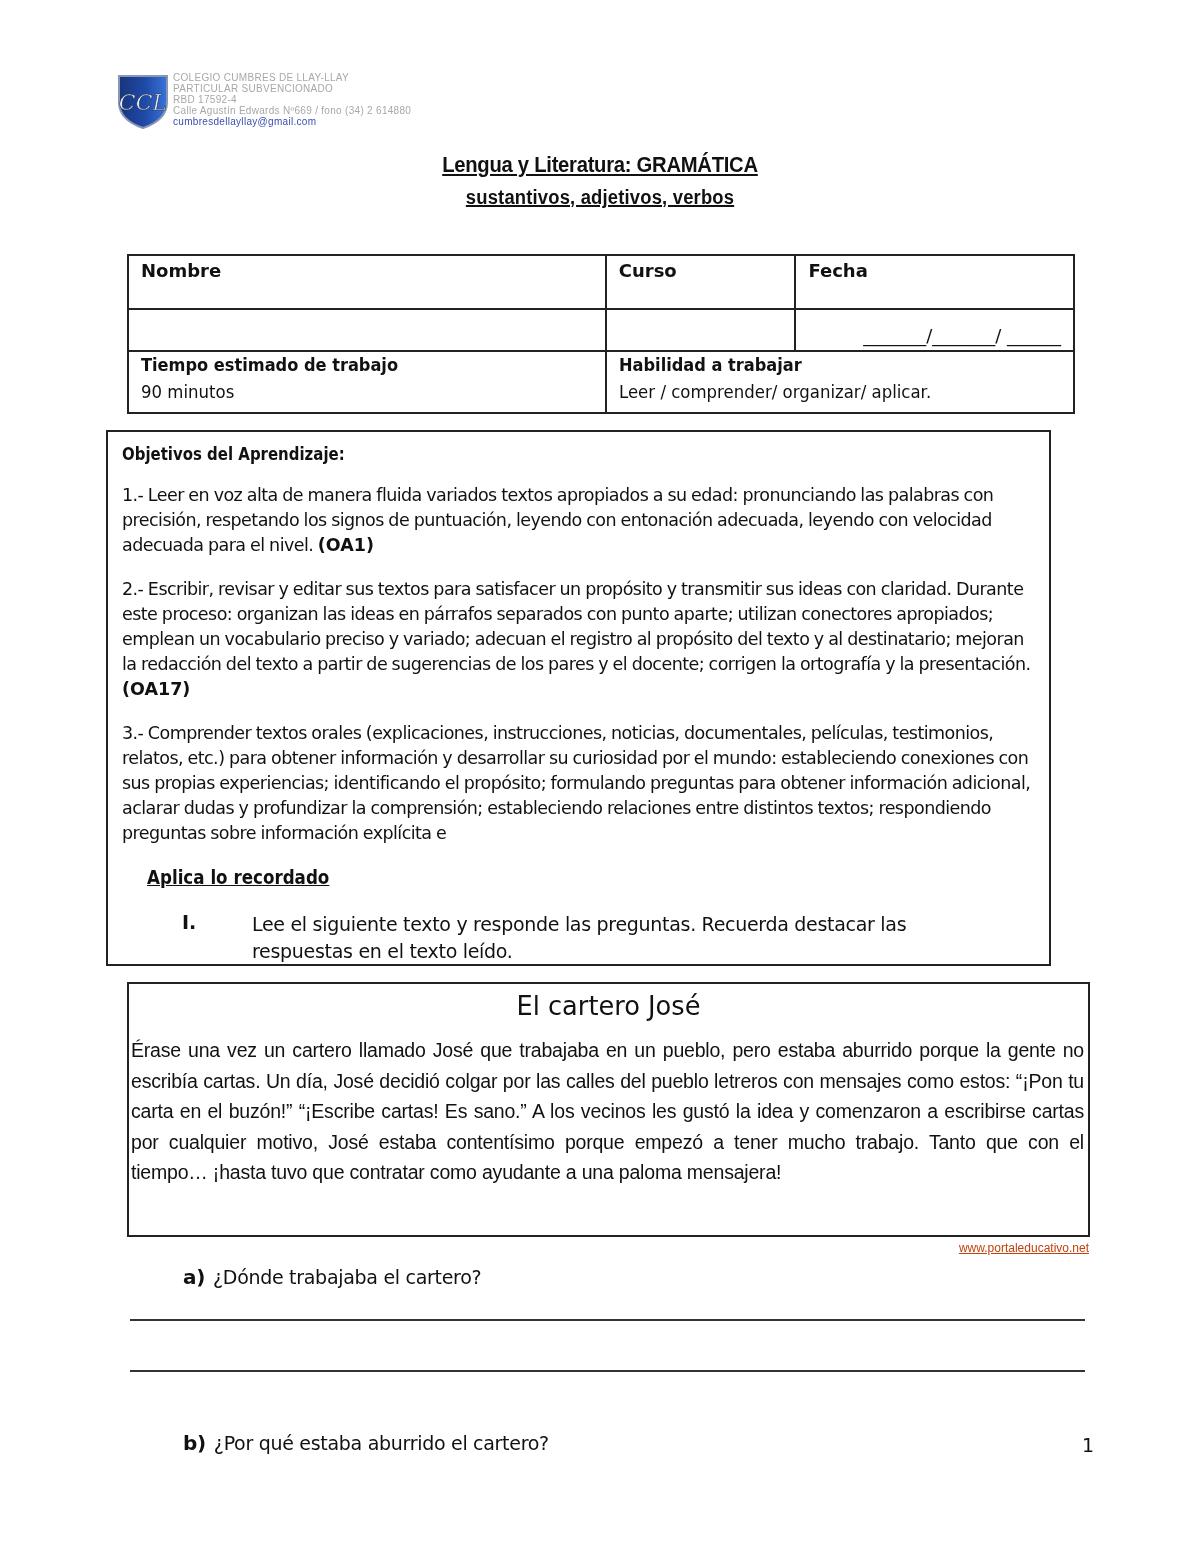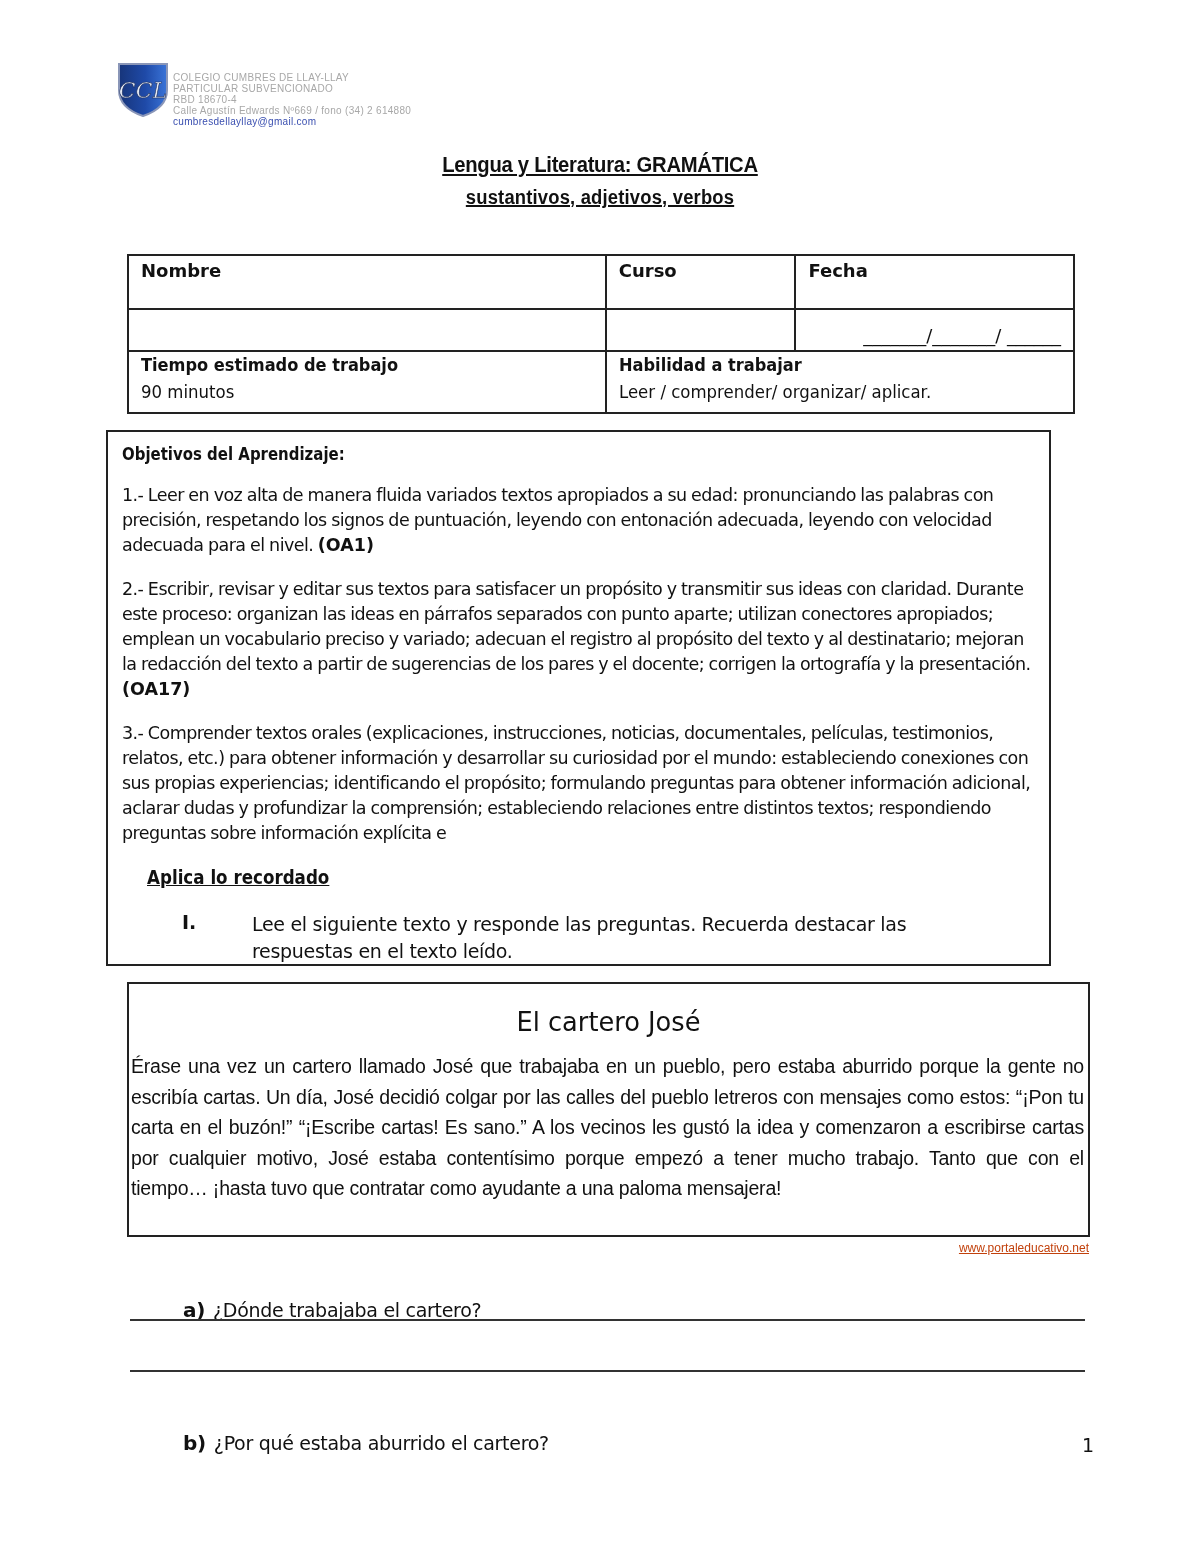--- a/index.html
+++ b/index.html
@@ -1,21 +1,21 @@
 <!DOCTYPE html>
 <html><head>
 <meta charset="utf-8">
 <style>
   html, body { margin: 0; padding: 0; background: #ffffff; }
   body { width: 1200px; height: 1553px; position: relative; overflow: hidden;
          font-family: "DejaVu Sans", sans-serif; color: #111; }
   .abs { position: absolute; }
 
   
-  .logo { left: 115px; top: 60px; width: 56px; height: 58px; }
+  .logo { left: 115px; top: 72px; width: 56px; height: 58px; }
   .school-info { left: 173px; top: 72px; font-family: "Liberation Sans", sans-serif;
                  font-size: 10px; line-height: 11px; color: #a8a8a8; letter-spacing: 0.3px; }
   .school-info .email { color: #3a4fb0; }
 
   
   .title { left: 0; width: 1200px; text-align: center; font-family: "Liberation Sans", sans-serif;
            text-decoration: underline; color: #111; }
   .title1 { top: 152px; font-size: 22px; font-weight: bold; letter-spacing: -0.3px; transform: scaleX(0.92); }
   .title2 { top: 186px; font-size: 20px; font-weight: bold; letter-spacing: 0.2px; transform: scaleX(0.92); }
 
@@ -39,31 +39,31 @@
   .obj-item b { letter-spacing: 0; }
 
   
   .aplica { left: 147px; top: 866px; font-weight: bold; font-size: 19px; text-decoration: underline;
             transform-origin: left; transform: scaleX(0.88); }
   .roman { left: 182px; top: 911px; font-weight: bold; font-size: 19px; }
   .instr { left: 252px; top: 911px; width: 760px; font-size: 19px; line-height: 27px; letter-spacing: -0.3px; }
 
   
   .story { left: 127px; top: 982px; width: 963px; height: 255px; border: 2px solid #222; border-top-width: 2px;
-           box-sizing: border-box; font-family: "Liberation Sans", sans-serif; padding: 16px 0 0 0; }
+           box-sizing: border-box; font-family: "Liberation Sans", sans-serif; padding: 0 0 0 0; }
   .story-title { text-align: center; font-size: 27px; margin-top: 6px; margin-bottom: 14px; font-family: "DejaVu Sans", sans-serif;
                  transform: scaleX(0.95); }
   .story-text { font-size: 19.5px; line-height: 30.5px; text-align: justify; letter-spacing: -0.2px; padding: 0 0 0 2px; margin-right: 4px; }
 
   .source-link { right: 111px; top: 1241px; font-size: 12px; color: #c2410c; text-decoration: underline; font-family: "Liberation Sans", sans-serif; }
 
   
   .q { left: 183px; font-size: 19px; letter-spacing: -0.3px; }
   .q .qlet { font-weight: bold; font-size: 20px; margin-right: 8px; }
-  .qa { top: 1298px; }
+  .qa { top: 1265px; }
   .qb { top: 1383px; margin-top: 48px; }
   .answer-line { left: 130px; width: 955px; height: 0; border-top: 2px solid #333; }
   .line1 { top: 1319px; }
   .line2 { top: 1370px; }
 
   .page-num { left: 1082px; top: 1434px; font-size: 19px; font-family: "DejaVu Sans", sans-serif; }
 </style>
 </head>
 <body>
 
@@ -77,21 +77,21 @@
       </linearGradient>
     </defs>
     <path d="M4 4 L52 4 L52 30 Q52 48 28 56 Q4 48 4 30 Z" fill="url(#cg)" stroke="#8a96b8" stroke-width="2"></path>
     <text x="28" y="38" text-anchor="middle" font-family="DejaVu Serif, serif" font-style="italic" font-size="22" fill="#e8ecf5" stroke="#1a2c5c" stroke-width="0.6">CCL</text>
   </svg>
 </div>
 
 <div class="abs school-info">
   <div>COLEGIO CUMBRES DE LLAY-LLAY</div>
   <div>PARTICULAR SUBVENCIONADO</div>
-  <div>RBD 18670-4</div>
+  <div>RBD 17592-4</div>
   <div>Calle Agustín Edwards Nº669 / fono (34) 2 614880</div>
   <div class="email">cumbresdellayllay@gmail.com</div>
 </div>
 
 <div class="abs title title1">Lengua y Literatura: GRAMÁTICA</div>
 <div class="abs title title2">sustantivos, adjetivos, verbos</div>
 
 <table class="info">
   <colgroup>
     <col style="width:479px">

